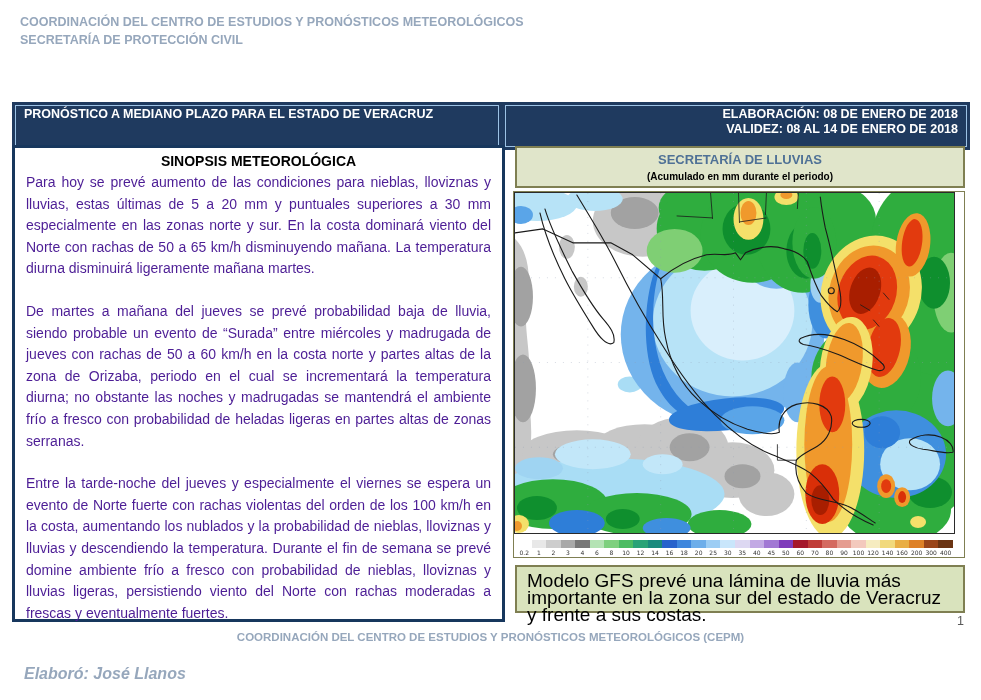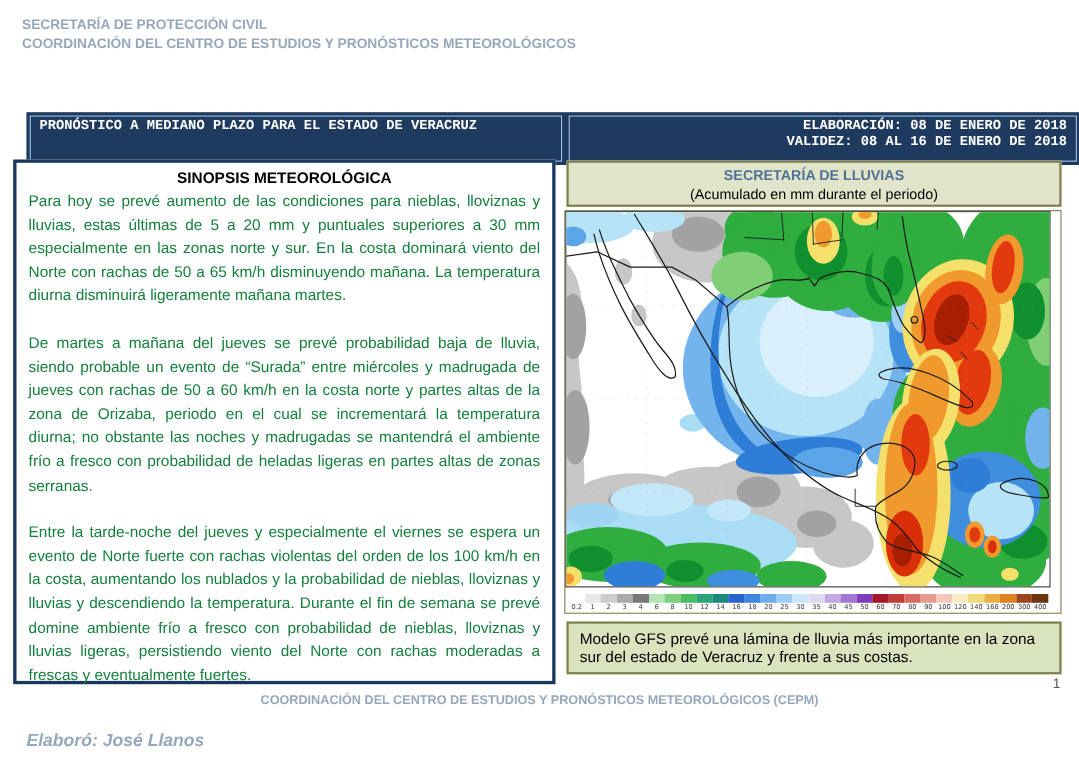--- a/index.html
+++ b/index.html
@@ -4,88 +4,88 @@
 <style>
   html,body{margin:0;padding:0;}
   .page{position:relative;width:981px;height:700px;background:#ffffff;overflow:hidden;
         font-family:"Liberation Sans",sans-serif;}
 
   
   .letterhead{position:absolute;left:20px;top:13px;color:var(--muted);font-weight:bold;
               font-size:12.5px;line-height:18px;}
 
   
-  .band{position:absolute;left:24px;top:102px;width:958px;height:48px;background:var(--navy);
-        display:flex;box-sizing:border-box;font-family:Liberation Mono, monospace;}
+  .band{position:absolute;left:12px;top:102px;width:958px;height:48px;background:var(--navy);
+        display:flex;box-sizing:border-box;}
   .band-cell{margin:3px;border:1px solid var(--band-border);color:#fff;font-weight:bold;
              font-size:12.5px;line-height:15px;padding:1px 8px 0;box-sizing:border-box;}
   .band-cell.left{width:484px;}
   .band-cell.right{flex:1;text-align:right;}
 
   
   .synopsis{position:absolute;left:12px;top:145px;width:493px;height:477px;background:#fff;
             border:3px solid var(--panel-border);box-sizing:border-box;padding:3px 11px 4px;}
   .synopsis h2{margin:2px 0 3px;font-size:14px;text-align:center;color:#000;}
-  .synopsis p{margin:0 0 21px;font-size:14px;line-height:21.6px;text-align:justify;color:#15803d;}
+  .synopsis p{margin:0 0 21px;font-size:14px;line-height:21.6px;text-align:justify;color:#4c1d95;}
   .synopsis p:last-child{margin-bottom:16px;}
 
   
   .rain-title{position:absolute;left:515px;top:146px;width:450px;height:42px;
               background:var(--green-bg);border:2px solid var(--olive);box-sizing:border-box;
               text-align:center;padding-top:3px;}
   .rain-title .t1{font-size:13px;font-weight:bold;color:var(--lluvias);line-height:17px;}
-  .rain-title .t2{font-size:13px;font-weight:normal;color:#000;line-height:17px;}
+  .rain-title .t2{font-size:10px;font-weight:bold;color:#000;line-height:17px;}
 
   
   .map-section{position:absolute;left:513px;top:191px;width:452px;height:367px;background:#fff;
                border:1px solid var(--olive);box-sizing:border-box;}
   .map-frame{position:absolute;left:0;top:0;width:441px;height:342px;border:1px solid #2b2b2b;
              box-sizing:border-box;}
   .map-frame svg{display:block;width:100%;height:100%;}
   .scalebar{position:absolute;left:3px;top:348px;width:436px;}
   .scalebar .colors{display:flex;height:8px;border:0;}
   .scalebar .colors div{flex:1;}
   .scalebar .labels{display:flex;margin-top:1px;}
   .scalebar .labels div{flex:1;font-size:6px;line-height:7px;color:#333;text-align:center;
                         font-family:"DejaVu Sans",sans-serif;}
 
   
   .caption{position:absolute;left:515px;top:565px;width:450px;height:48px;
            background:var(--caption-bg);border:2px solid var(--olive);box-sizing:border-box;
-           padding:5px 10px;font-size:14px;line-height:17px;color:#000;}
+           padding:5px 10px;font-size:19px;line-height:17px;color:#000;}
 
   .pagenum{position:absolute;left:940px;top:614px;width:24px;text-align:right;
            color:#595959;font-size:12.5px;}
 
   
   .footer-line{position:absolute;left:0;width:981px;text-align:center;color:var(--muted);
                font-weight:bold;font-size:11.5px;}
   .f1{top:631px;}
   .f2{top:648px;}
   .footer-line .it{font-style:italic;}
   .elaboro{position:absolute;left:24px;top:665px;color:var(--muted);font-weight:600;
            font-style:italic;font-size:16px;}
 </style>
 </head>
 <body>
 
 <div class="page" style="--navy: #1f3a5f; --muted: #96a7bc; --band-border: #9cc2e5; --panel-border: #17375d; --green-bg: #e0e5ca; --olive: #7f7f52; --caption-bg: #d9e3bd; --lluvias: #4f7196;">
 
   <div class="letterhead">
+    <div>COORDINACIÓN DEL CENTRO DE ESTUDIOS Y PRONÓSTICOS METEOROLÓGICOS</div>
     <div>SECRETARÍA DE PROTECCIÓN CIVIL</div>
-    <div>COORDINACIÓN DEL CENTRO DE ESTUDIOS Y PRONÓSTICOS METEOROLÓGICOS</div>
   </div>
 
   <div class="band">
     <div class="band-cell left">
       <div>PRONÓSTICO A MEDIANO PLAZO PARA EL ESTADO DE VERACRUZ</div>
     </div>
     <div class="band-cell right">
       <div>ELABORACIÓN: 08 DE ENERO DE 2018</div>
-      <div>VALIDEZ: 08 AL 16 DE ENERO DE 2018</div>
+      <div>VALIDEZ: 08 AL 14 DE ENERO DE 2018</div>
     </div>
   </div>
 
   <div class="synopsis">
     <h2>SINOPSIS METEOROLÓGICA</h2>
     <p>Para hoy se prevé aumento de las condiciones para nieblas, lloviznas y lluvias, estas últimas de 5 a 20 mm y puntuales superiores a 30 mm especialmente en las zonas norte y sur. En la costa dominará viento del Norte con rachas de 50 a 65 km/h disminuyendo mañana. La temperatura diurna disminuirá ligeramente mañana martes.</p>
     <p>De martes a mañana del jueves se prevé probabilidad baja de lluvia, siendo probable un evento de “Surada” entre miércoles y madrugada de jueves con rachas de 50 a 60 km/h en la costa norte y partes altas de la zona de Orizaba, periodo en el cual se incrementará la temperatura diurna; no obstante las noches y madrugadas se mantendrá el ambiente frío a fresco con probabilidad de heladas ligeras en partes altas de zonas serranas.</p>
     <p>Entre la tarde-noche del jueves y especialmente el viernes se espera un evento de Norte fuerte con rachas violentas del orden de los 100 km/h en la costa, aumentando los nublados y la probabilidad de nieblas, lloviznas y lluvias y descendiendo la temperatura. Durante el fin de semana se prevé domine ambiente frío a fresco con probabilidad de nieblas, lloviznas y lluvias ligeras, persistiendo viento del Norte con rachas moderadas a frescas y eventualmente fuertes.</p>
   </div>
 

